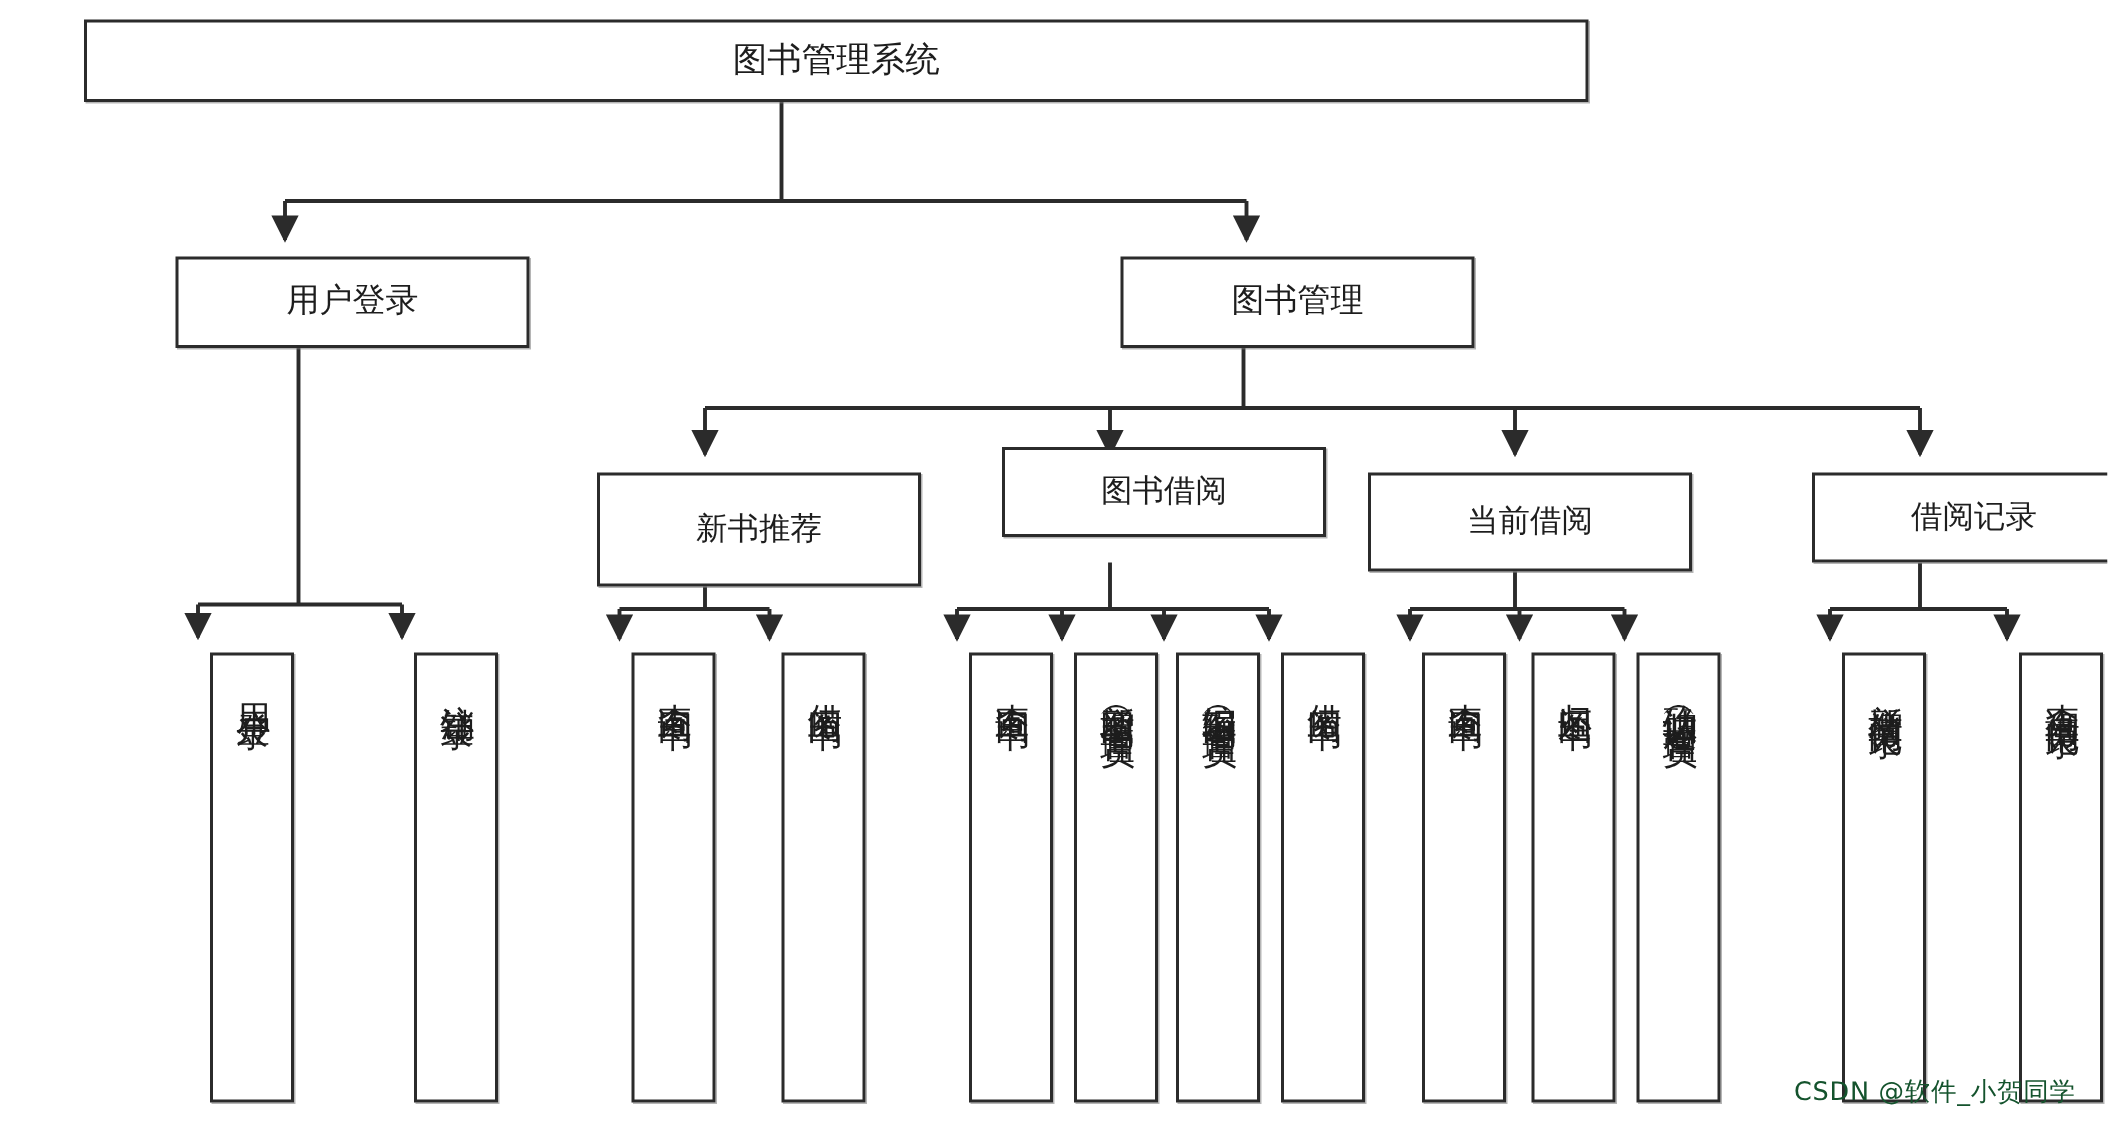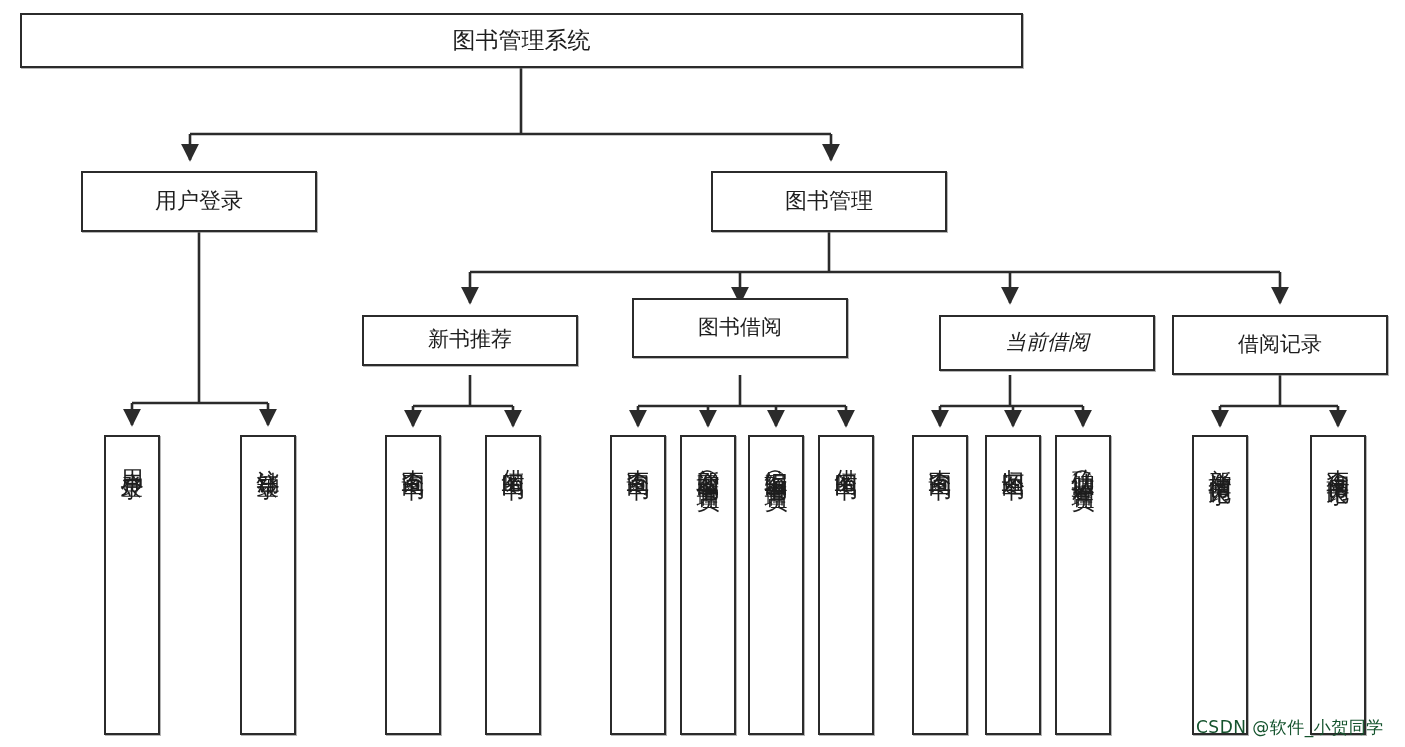--- a/index.html
+++ b/index.html
@@ -29,20 +29,21 @@
   .node {
     position: absolute;
     box-sizing: border-box;
     background: #ffffff;
     border: 2px solid #2b2b2b;
     box-shadow: 1px 1px 0 rgba(120,120,120,0.55);
     display: flex;
     align-items: center;
     justify-content: center;
     color: #1d1d1d;
+    margin-left: 36px;
   }
   .node .label {
     display: block;
     text-align: center;
     line-height: 1.12;
     white-space: pre;
   }
   
   .node.root .label {
     font-size: 23px;
@@ -135,27 +136,27 @@
     <span class="label">图书管理系统</span>
   </div>
 
   <div class="node h2" style="left:81px; top:171px; width:236px; height:61px;">
     <span class="label">用户登录</span>
   </div>
   <div class="node h2" style="left:711px; top:171px; width:236px; height:61px;align-items:center;">
     <span class="label">图书管理</span>
   </div>
 
-  <div class="node h3" style="left:362px; top:315px; width:216px; height:51px;font-family:Liberation Mono, monospace;">
+  <div class="node h3" style="left:362px; top:315px; width:216px; height:76px;">
     <span class="label">新书推荐</span>
   </div>
   <div class="node h3" style="left:632px; top:298px; width:216px; height:60px;">
     <span class="label">图书借阅</span>
   </div>
-  <div class="node h3" style="left:939px; top:315px; width:216px; height:56px;font-style:italic;">
+  <div class="node h3" style="left:876px; top:315px; width:216px; height:66px;">
     <span class="label">当前借阅</span>
   </div>
   <div class="node h3" style="left:1172px; top:315px; width:216px; height:60px;align-items:center;">
     <span class="label">借阅记录</span>
   </div>
 
   <div class="node leaf" style="left:104px; top:435px; width:56px; height:300px;">
     <span class="label">用户登录</span>
   </div>
   <div class="node leaf" style="left:240px; top:435px; width:56px; height:300px;">

